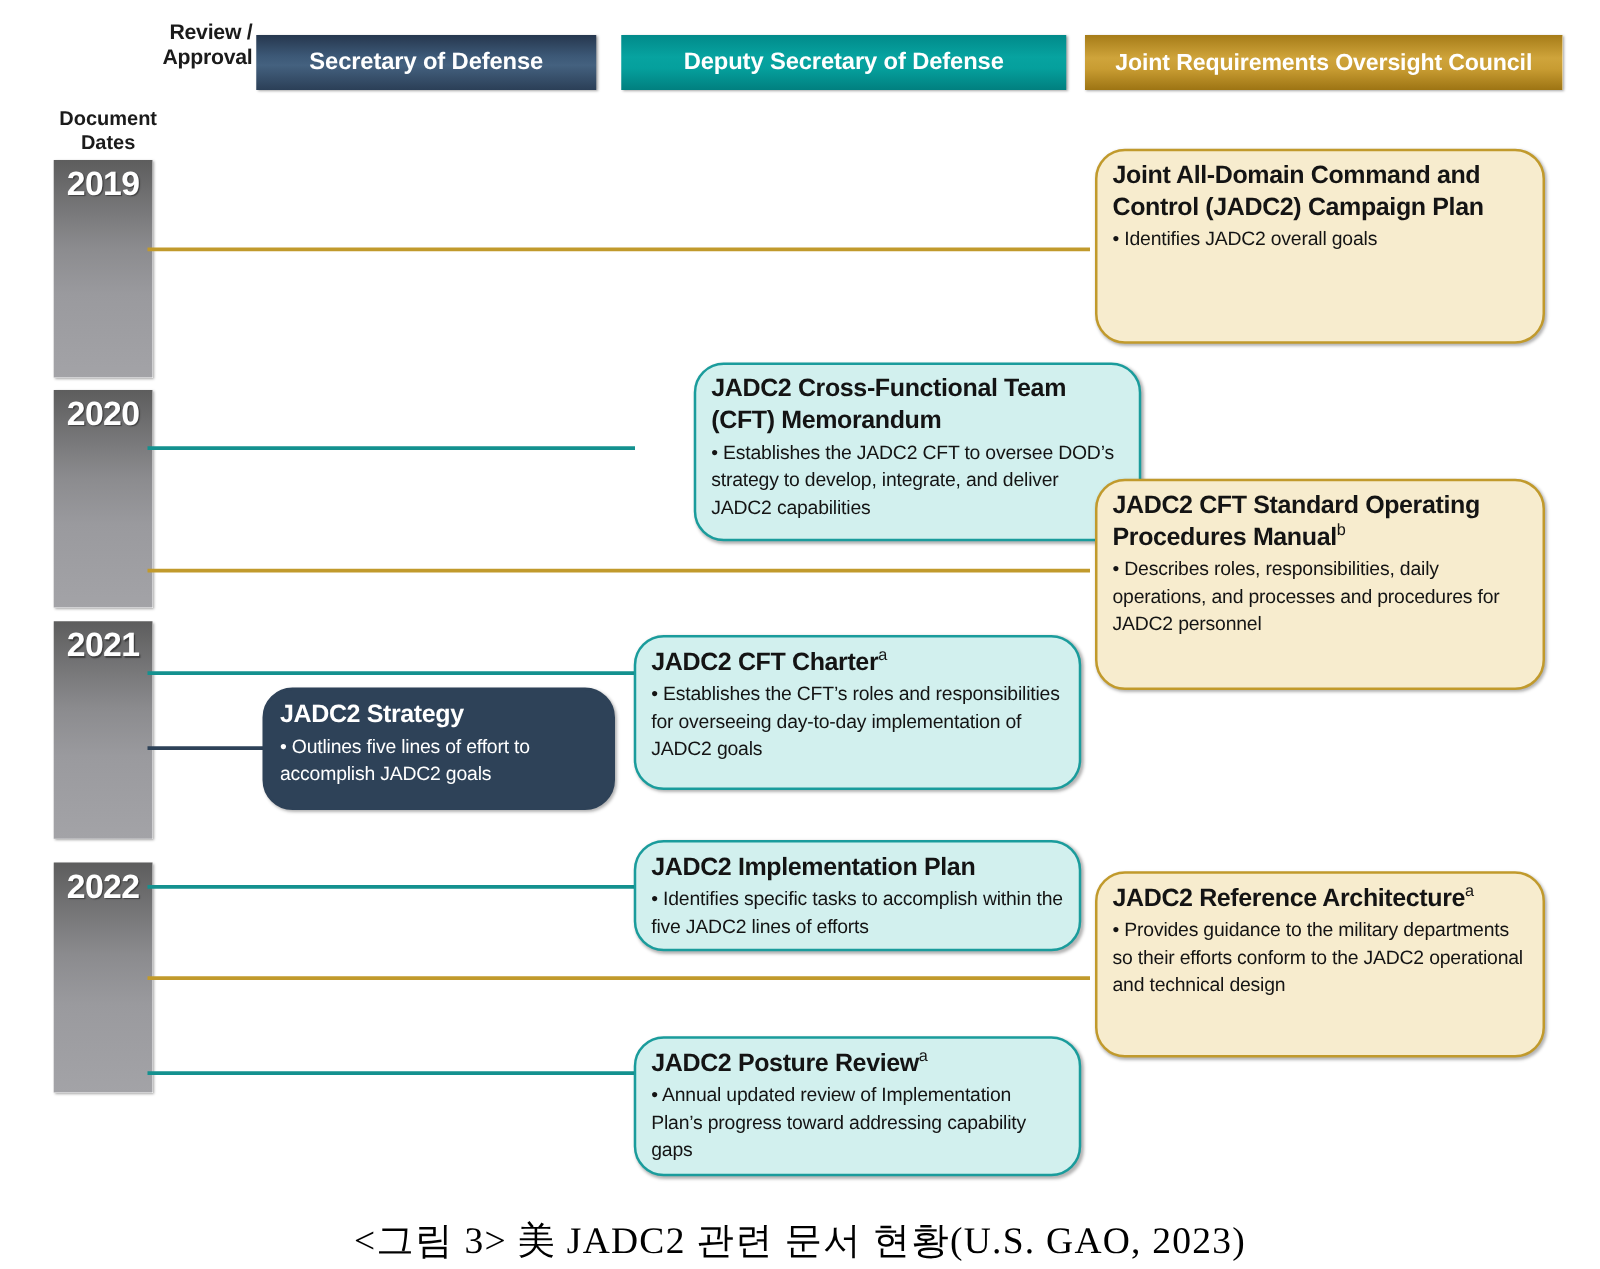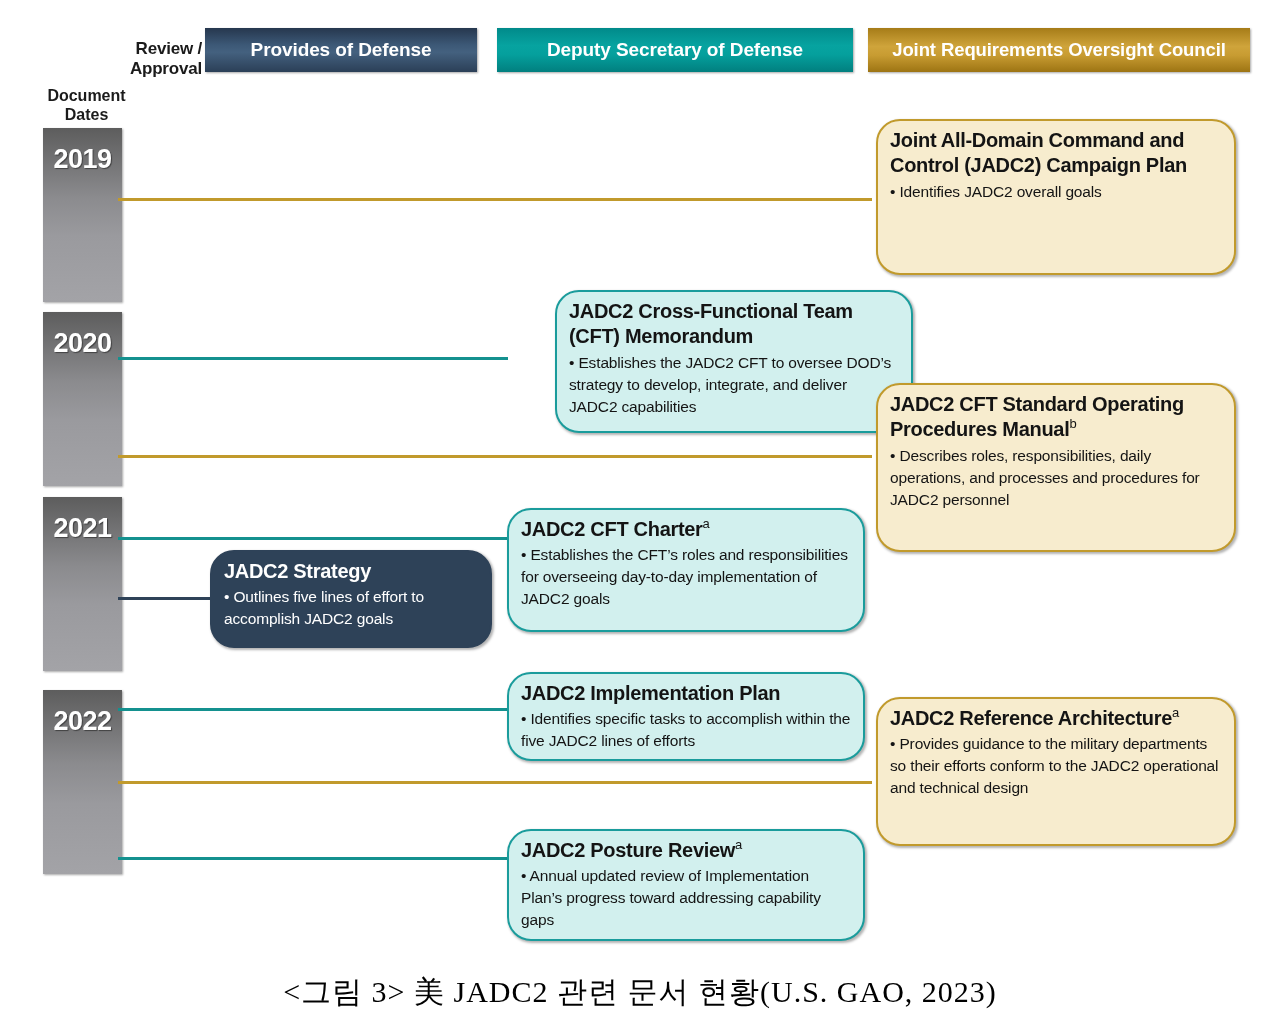--- a/index.html
+++ b/index.html
@@ -9,21 +9,21 @@
     background:#ffffff;
     font-family:"Liberation Sans","DejaVu Sans",sans-serif;
     position:relative;
     overflow:hidden;
     -webkit-font-smoothing:antialiased;
   }
   .stage{position:absolute;left:0;top:0;width:1280px;height:1015px;}
 
   
   .review-label{
-    position:absolute;left:110px;top:39px;width:92px;
+    position:absolute;left:110px;top:16px;width:92px;
     text-align:right;
     font-size:17px;font-weight:bold;color:#1b1b1b;
     line-height:1.18;
     letter-spacing:-0.2px;
   }
   .hdr{
     position:absolute;top:28px;height:44px;
     display:flex;align-items:center;justify-content:center;
     color:#ffffff;font-weight:bold;font-size:19px;
     letter-spacing:-0.1px;
@@ -52,21 +52,21 @@
   }
   .yearbar{
     position:absolute;left:43px;width:79px;
     background:linear-gradient(to bottom,#5d5d5d 0%,#8b8b8e 40%,#9a9a9e 62%,#a3a3a7 100%);
     box-shadow:1px 1px 2px rgba(0,0,0,.35);
   }
   .yearbar span{
     display:block;
     color:#ffffff;font-weight:bold;font-size:27px;
     text-align:center;
-    padding-top:16px;
+    padding-top:4px;
     letter-spacing:-0.5px;
     text-shadow:1px 1px 1px rgba(0,0,0,.45);
   }
 
   
   .conn{position:absolute;height:3px;}
 
   
   .card{
     position:absolute;
@@ -123,21 +123,21 @@
 </head>
 <body>
 
 <div class="stage">
 
   <div class="review-label">
     <div>Review /</div>
     <div>Approval</div>
   </div>
 
-  <div class="hdr hdr-sd">Provides of Defense</div>
+  <div class="hdr hdr-sd">Secretary of Defense</div>
   <div class="hdr hdr-dsd">Deputy Secretary of Defense</div>
   <div class="hdr hdr-jroc">Joint Requirements Oversight Council</div>
 
   <div class="dates-label">
     <div>Document</div>
     <div>Dates</div>
   </div>
 
   <div class="yearbar" style="top:128px;height:174px;">
       <span>2019</span>

